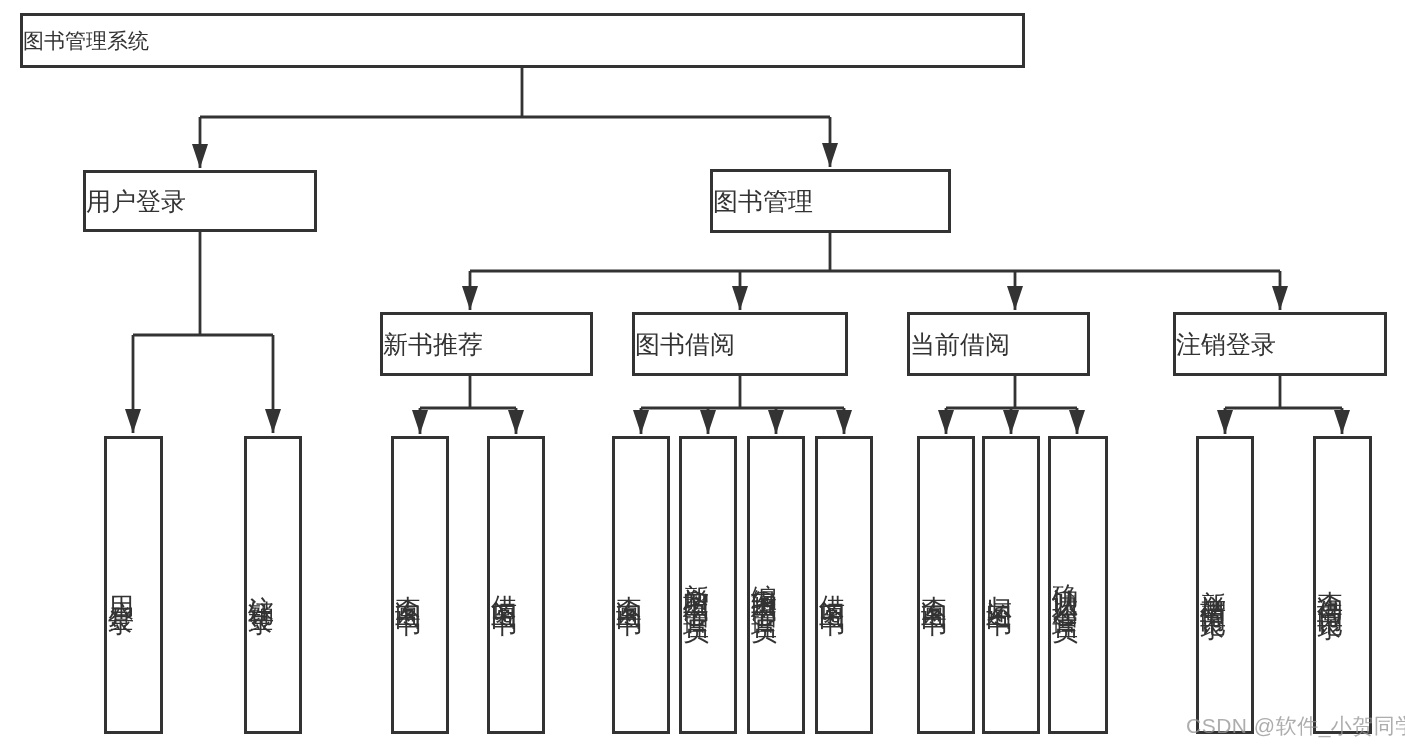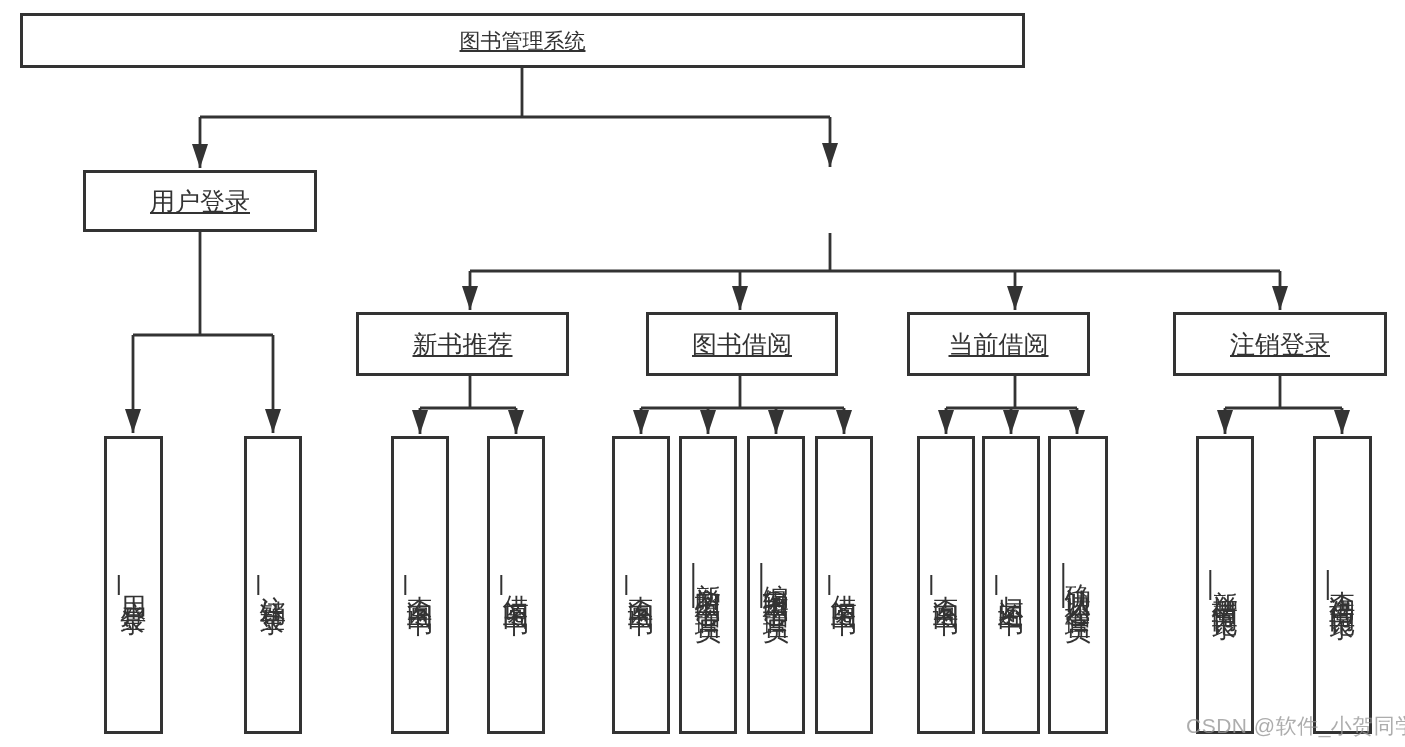--- a/index.html
+++ b/index.html
@@ -12,25 +12,23 @@
     overflow:hidden;
   }
   svg.wires{position:absolute;left:0;top:0;z-index:1;}
   .box{
     position:absolute;
     box-sizing:border-box;
     background:#ffffff;
     border:3px solid #333333;
     display:flex;
     align-items:center;
-    justify-content:center;
     z-index:2;
     text-align:center;
     white-space:nowrap;
-    text-decoration:underline;
   }
   .root-box{font-size:21px;}
   .branch-box{font-size:25px;}
   .leaf-box{white-space:normal;}
   .vtext{
     writing-mode:vertical-rl;
     text-orientation:mixed;
     font-size:26px;
     letter-spacing:5px;
     line-height:1.1;
@@ -102,25 +100,28 @@
     </g>
   </svg>
 
   <div class="box root-box" style="left:20px;top:13px;width:1005px;height:55px;">
     <span>图书管理系统</span>
   </div>
 
   <div class="box branch-box" style="left:83px;top:170px;width:234px;height:62px;">
     <span>用户登录</span>
   </div>
+  <div class="box branch-box" style="left:710px;top:169px;width:241px;height:64px;">
+    <span>图书管理</span>
+  </div>
 
-  <div class="box branch-box" style="left:356px;top:312px;width:213px;height:64px;">
+  <div class="box branch-box" style="left:380px;top:312px;width:213px;height:64px;">
     <span>新书推荐</span>
   </div>
-  <div class="box branch-box" style="left:646px;top:312px;width:192px;height:64px;">
+  <div class="box branch-box" style="left:632px;top:312px;width:216px;height:64px;">
     <span>图书借阅</span>
   </div>
   <div class="box branch-box" style="left:907px;top:312px;width:183px;height:64px;">
     <span>当前借阅</span>
   </div>
   <div class="box branch-box" style="left:1173px;top:312px;width:214px;height:64px;">
     <span>注销登录</span>
   </div>
 
   <div class="box leaf-box" style="left:104px;top:436px;width:59px;height:298px;">

